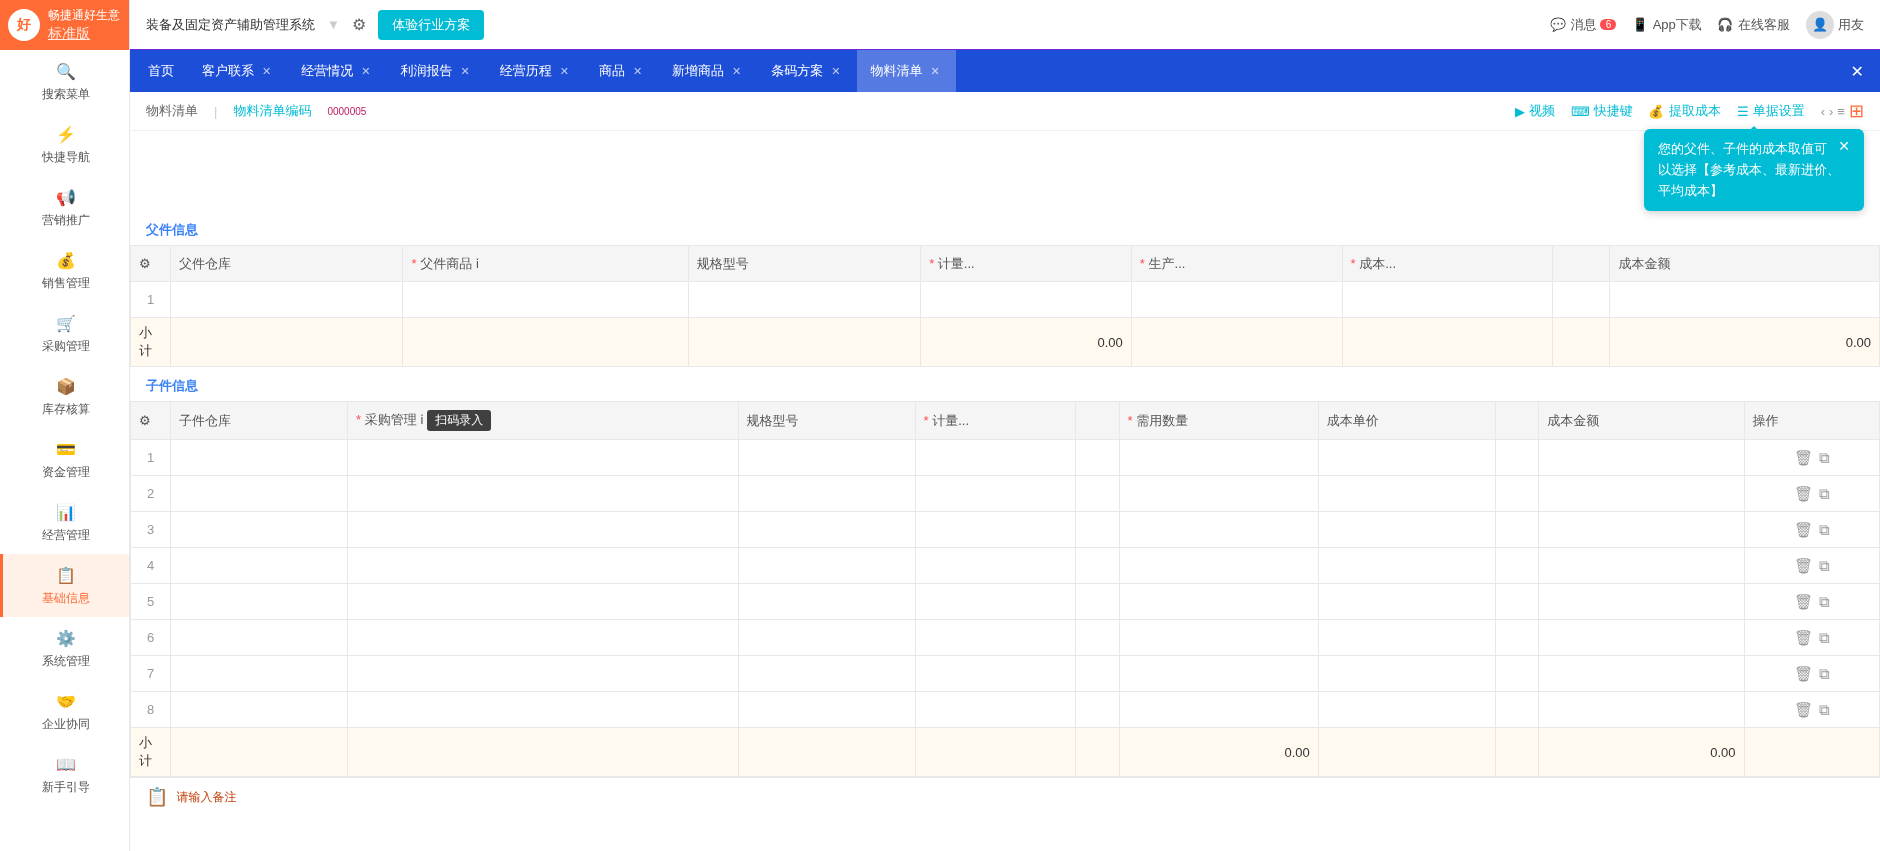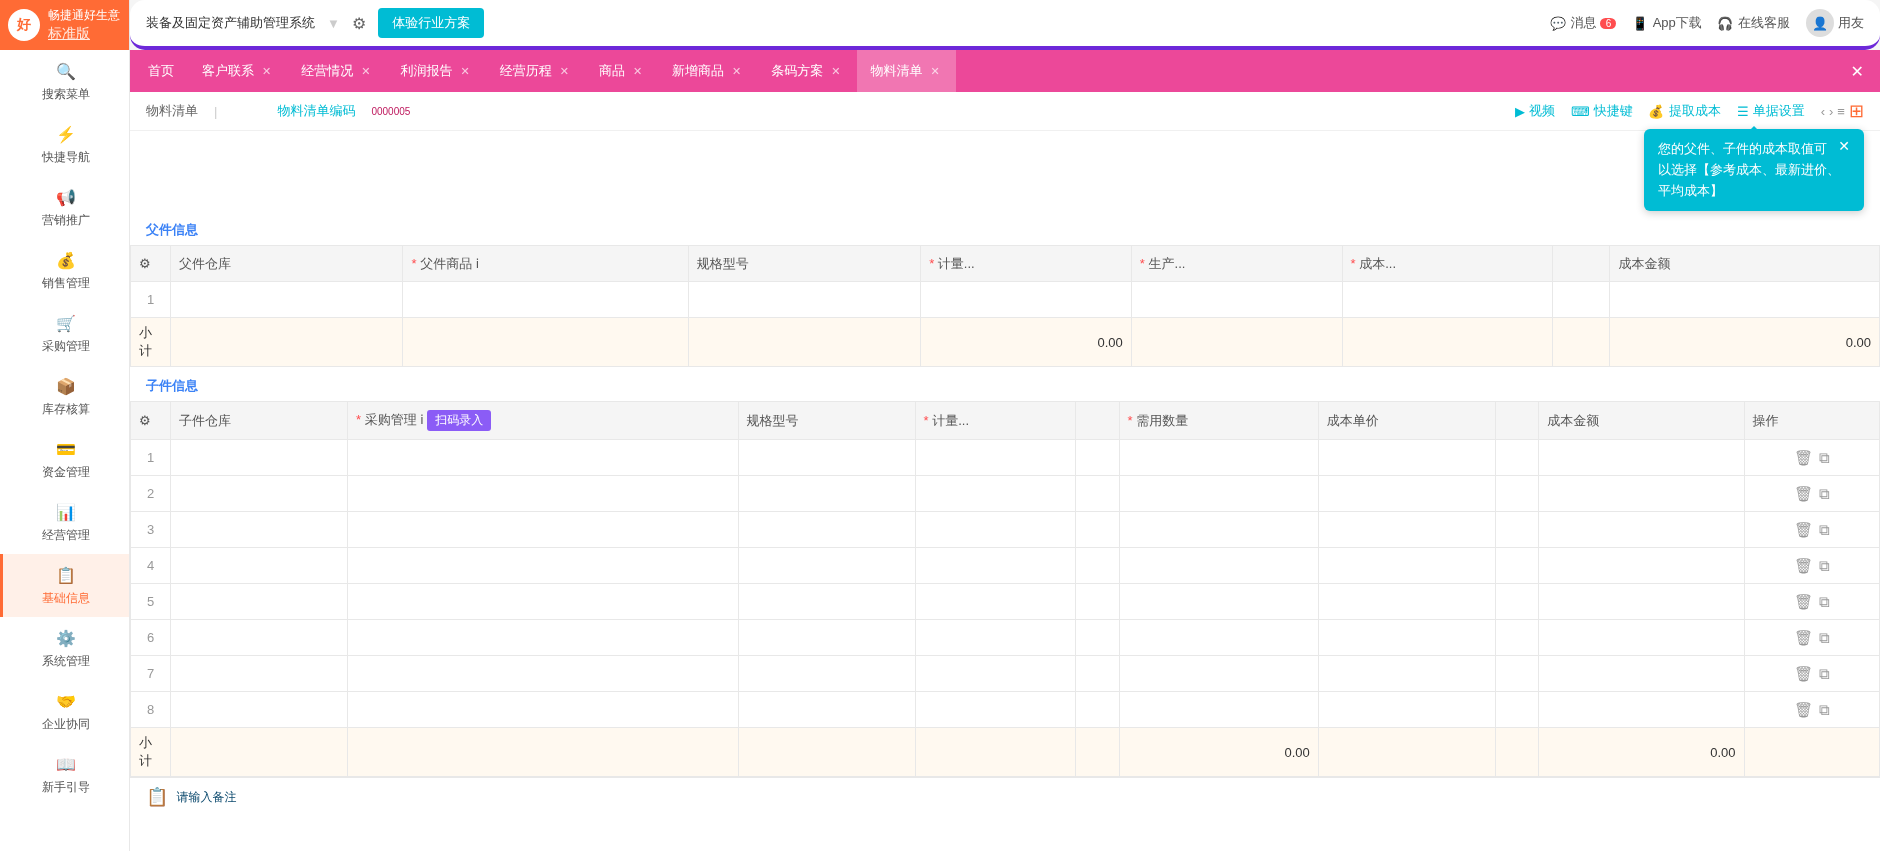--- a/index.html
+++ b/index.html
@@ -60,23 +60,22 @@
       overflow: hidden;
     }
 
     
     .topbar {
       background: #fff;
       height: 50px;
       display: flex;
       align-items: center;
       padding: 0 16px;
-      border-bottom: 4px solid #6d28d9;
+      border-bottom: 1px solid #6d28d9;
       gap: 12px;
-      border-radius: 15px;
     }
     .topbar-btn {
       background: #00bcd4;
       color: #fff;
       border: none;
       border-radius: 4px;
       padding: 6px 14px;
       cursor: pointer;
       font-size: 13px;
     }
@@ -103,21 +102,21 @@
     .user-avatar {
       width: 28px; height: 28px;
       background: #ddd;
       border-radius: 50%;
       display: flex; align-items: center; justify-content: center;
       color: #888;
     }
 
     
     .nav-tabs {
-      background: #ec4899;
+      background: #1d4ed8;
       display: flex;
       align-items: center;
       height: 42px;
       padding: 0 4px;
       flex-shrink: 0;
       overflow: hidden;
     }
     .nav-tab {
       color: #fff;
       padding: 0 14px;
@@ -159,21 +158,21 @@
       padding: 8px 16px;
       border-bottom: 1px solid #f0f0f0;
       gap: 16px;
       background: #fff;
     }
     .breadcrumb-item {
       font-size: 13px;
       color: #666;
       cursor: pointer;
     }
-    .breadcrumb-item.active { color: #00bcd4; margin-left: 44px; }
+    .breadcrumb-item.active { color: #00bcd4; }
     .breadcrumb-code {
       font-size: 10px;
       color: #be185d;
     }
     .breadcrumb-actions {
       margin-left: auto;
       display: flex;
       align-items: center;
       gap: 16px;
     }
@@ -234,21 +233,21 @@
       gap: 6px;
       align-items: center;
       justify-content: center;
     }
     .action-icon {
       color: #999;
       cursor: pointer;
       font-size: 15px;
     }
     .scan-btn {
-      background: #8b5cf6;
+      background: #404040;
       color: #fff;
       border: none;
       border-radius: 3px;
       padding: 2px 8px;
       font-size: 12px;
       cursor: pointer;
     }
 
     
     .tooltip-bubble {
@@ -290,21 +289,21 @@
       align-items: center;
       gap: 8px;
       background: #fff;
     }
     .bottom-icon {
       color: #00bcd4;
       font-size: 18px;
     }
     .bottom-text {
       font-size: 12px;
-      color: #0c4a6e;
+      color: #c2410c;
     }
 
     .col-cost-amount { text-align: right; min-width: 80px; }
     .col-subtotal-val { text-align: right; }
   </style>
 </head>
 <body>
 
 <div class="sidebar">
   <div class="sidebar-logo">

